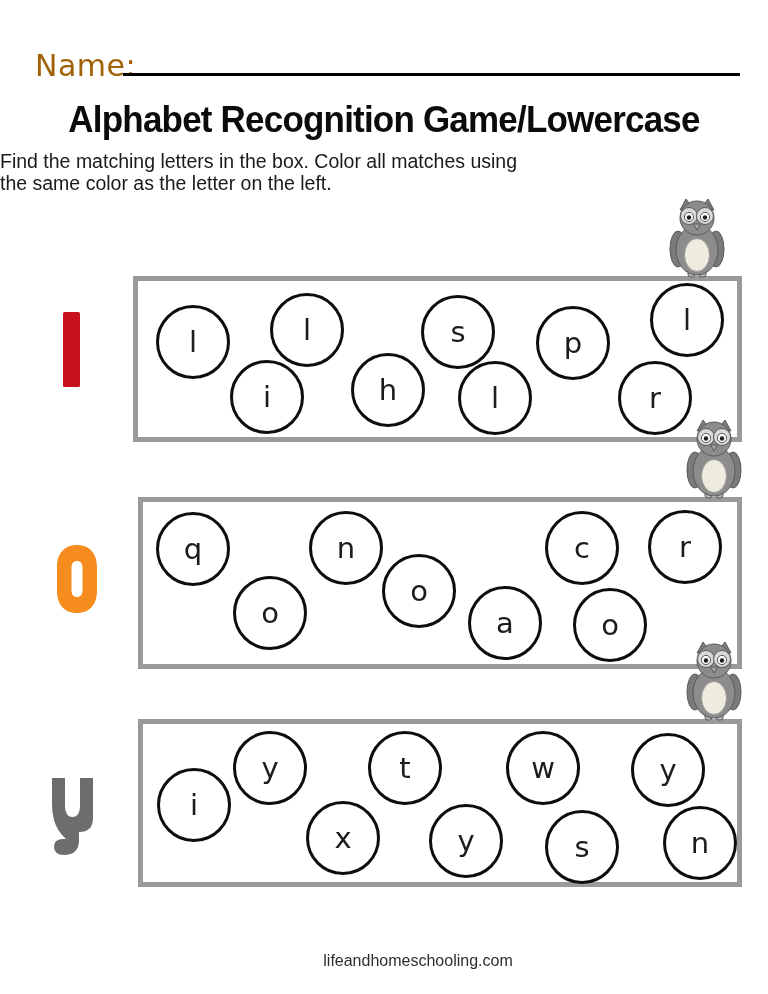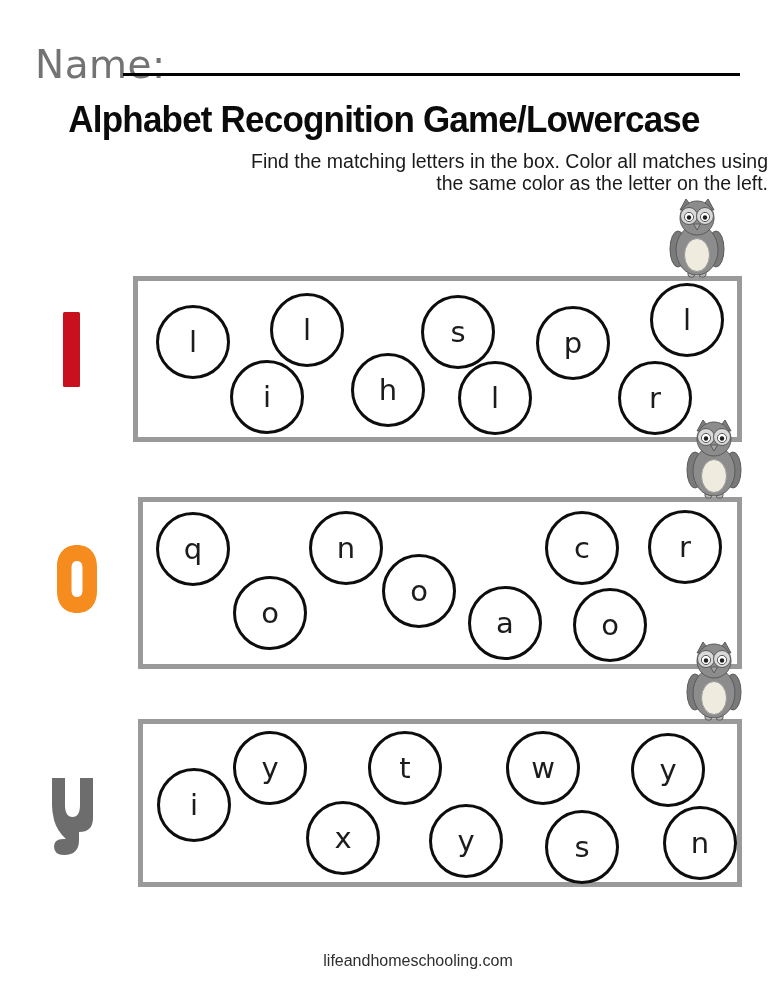--- a/index.html
+++ b/index.html
@@ -2,34 +2,34 @@
 <html><head>
 <meta charset="utf-8">
 <style>
   html,body{margin:0;padding:0;background:#ffffff;}
   .page{
     position:relative;width:768px;height:994px;background:#ffffff;overflow:hidden;
     font-family:"DejaVu Sans",sans-serif;color:#0f0f0f;
   }
   
   .name-label{
-    position:absolute;left:35px;top:42px;font-size:39px;color:#737373;
+    position:absolute;left:35px;top:48px;font-size:30px;color:#a16207;
     font-family:"DejaVu Sans",sans-serif;letter-spacing:0.5px;
   }
   .name-line{
     position:absolute;left:123px;top:44px;width:617px;height:29px;
     border-bottom:3px solid #000;
   }
   .title{
     position:absolute;left:0;top:100px;width:768px;text-align:center;
     font-family:"Liberation Sans",sans-serif;font-weight:800;font-size:35px;
     letter-spacing:-0.8px;color:#0b0b0b;transform:scaleY(1.04);
   }
   .instr{
-    position:absolute;left:0;width:768px;text-align:right;
+    position:absolute;left:0;width:768px;text-align:left;
     font-family:"Liberation Sans",sans-serif;font-size:19.5px;color:#1a1a1a;
   }
   .instr.l1{top:150px;}
   .instr.l2{top:172px;}
   
   .letter-box{
     position:absolute;border:5px solid #9A9A9A;background:#fff;box-sizing:border-box;
   }
   .target-letter{position:absolute;line-height:0;}
   .owl{position:absolute;width:56px;height:80px;line-height:0;}

